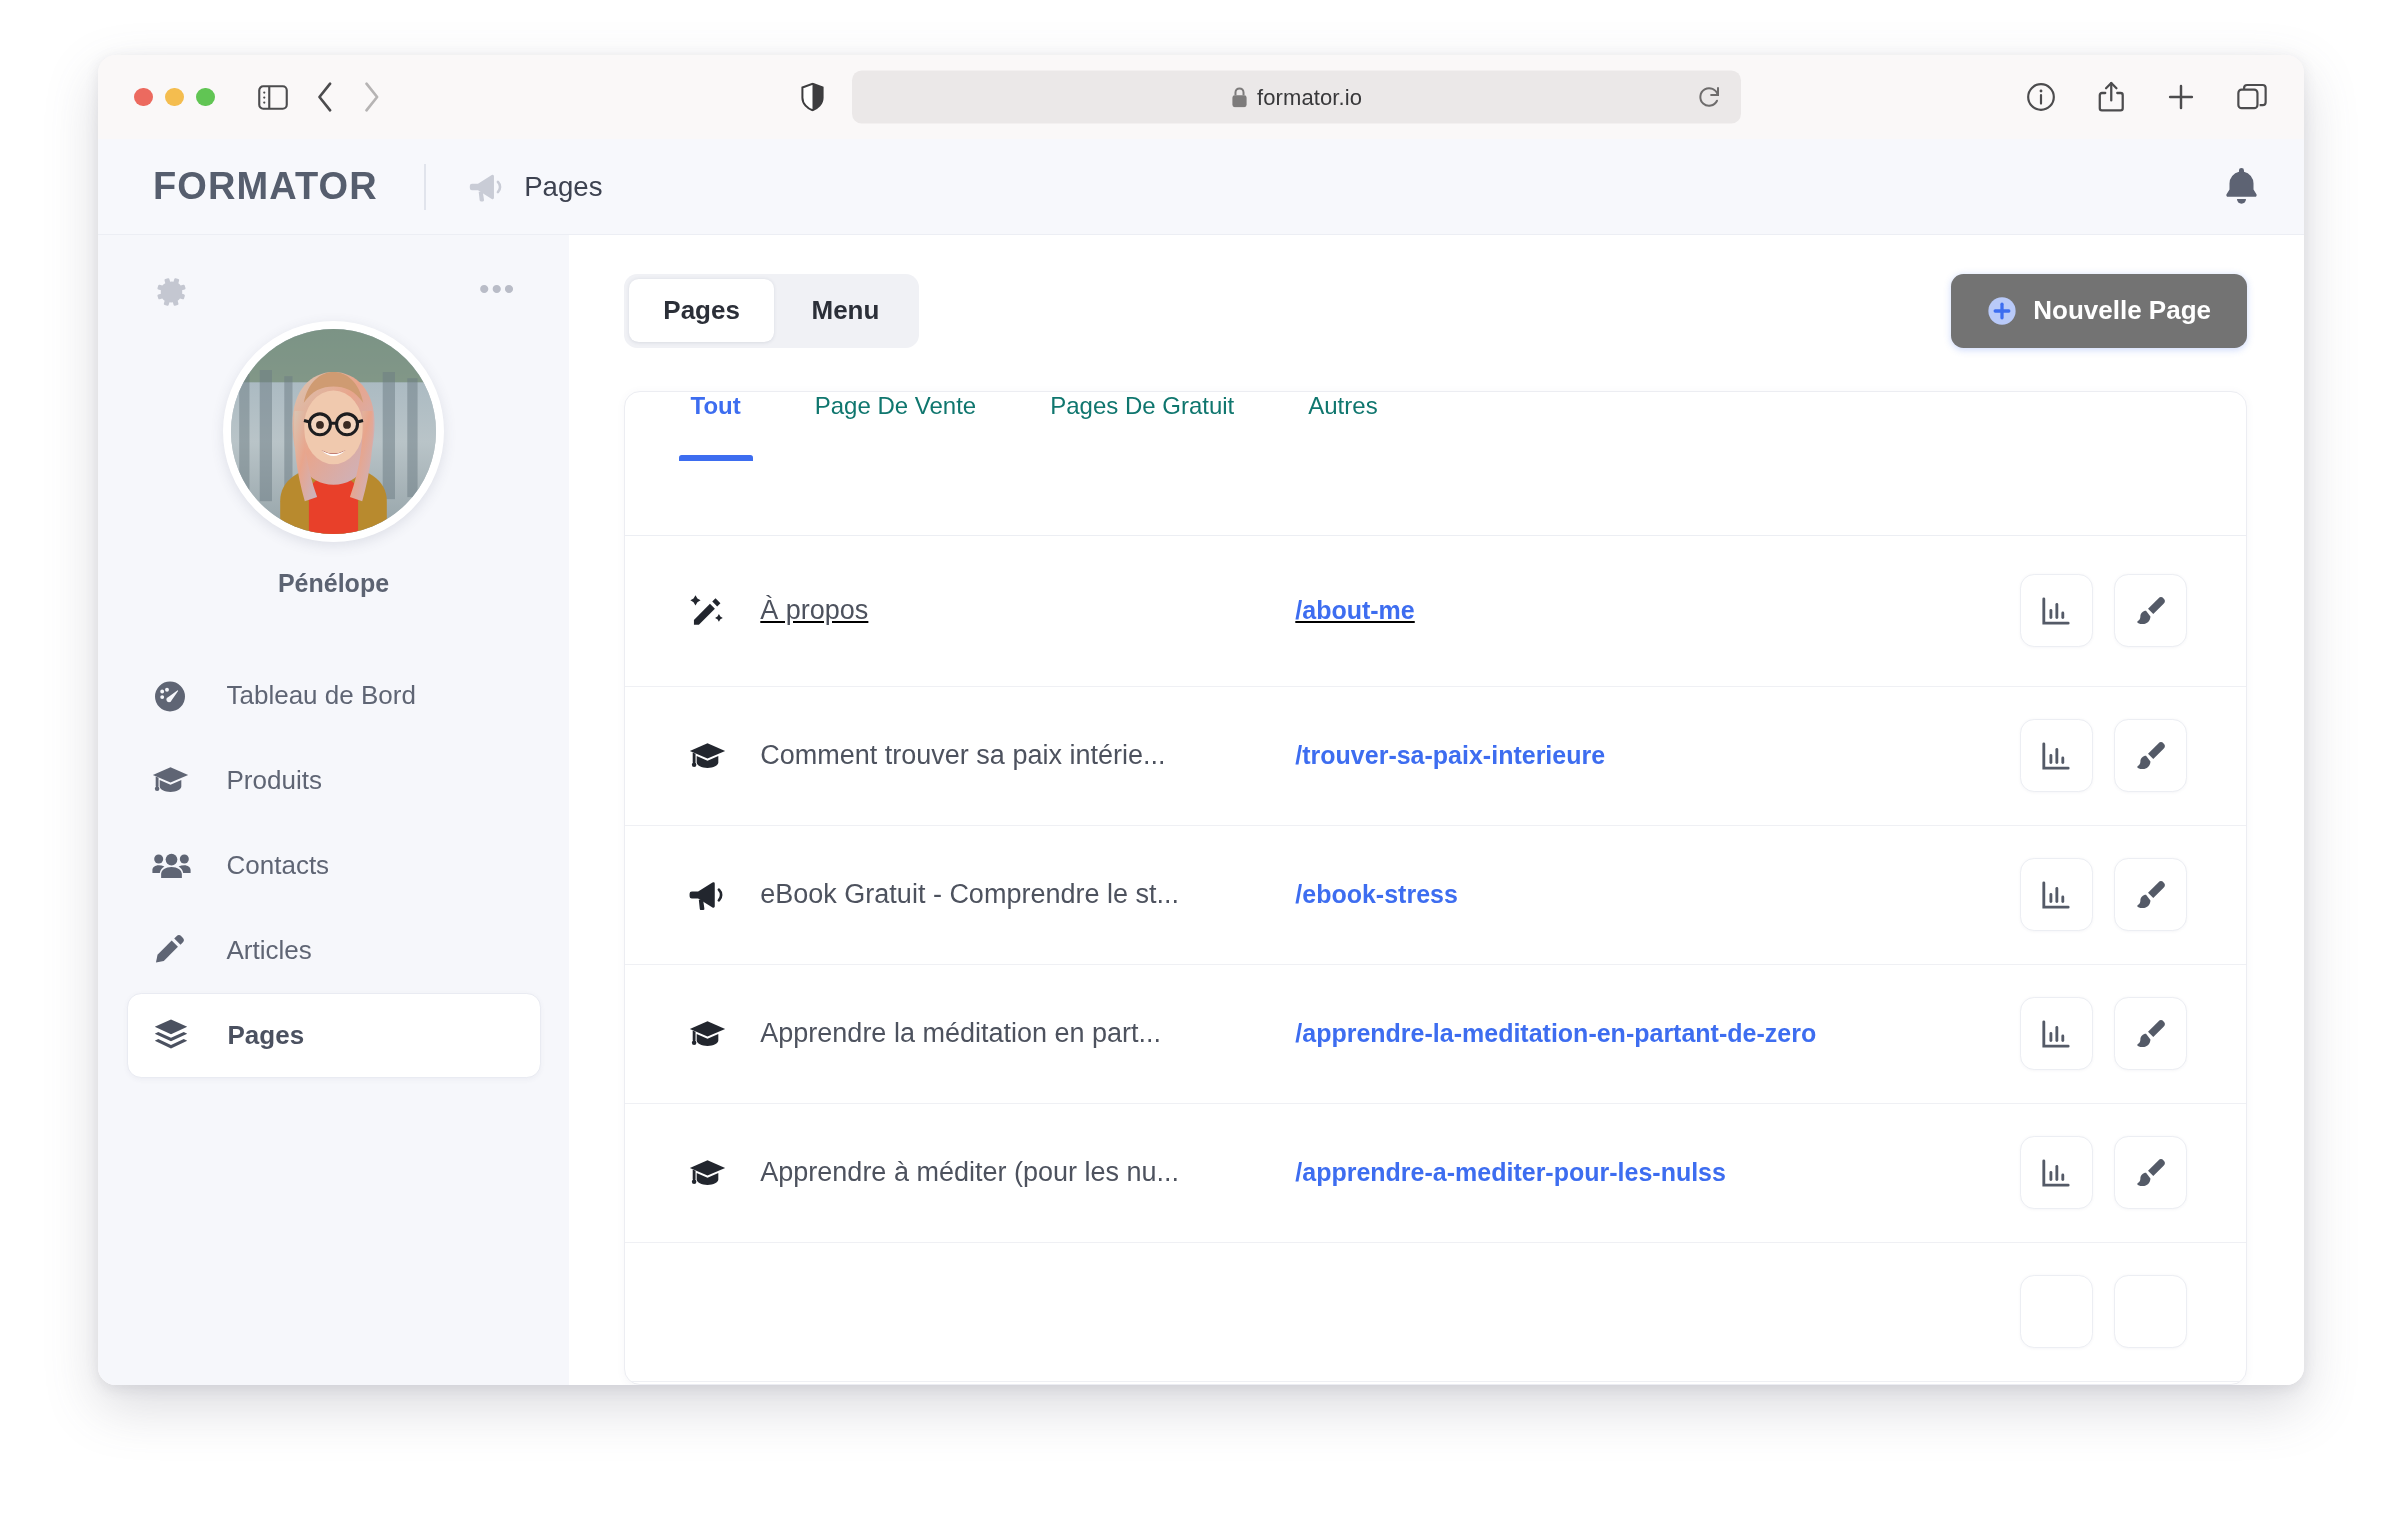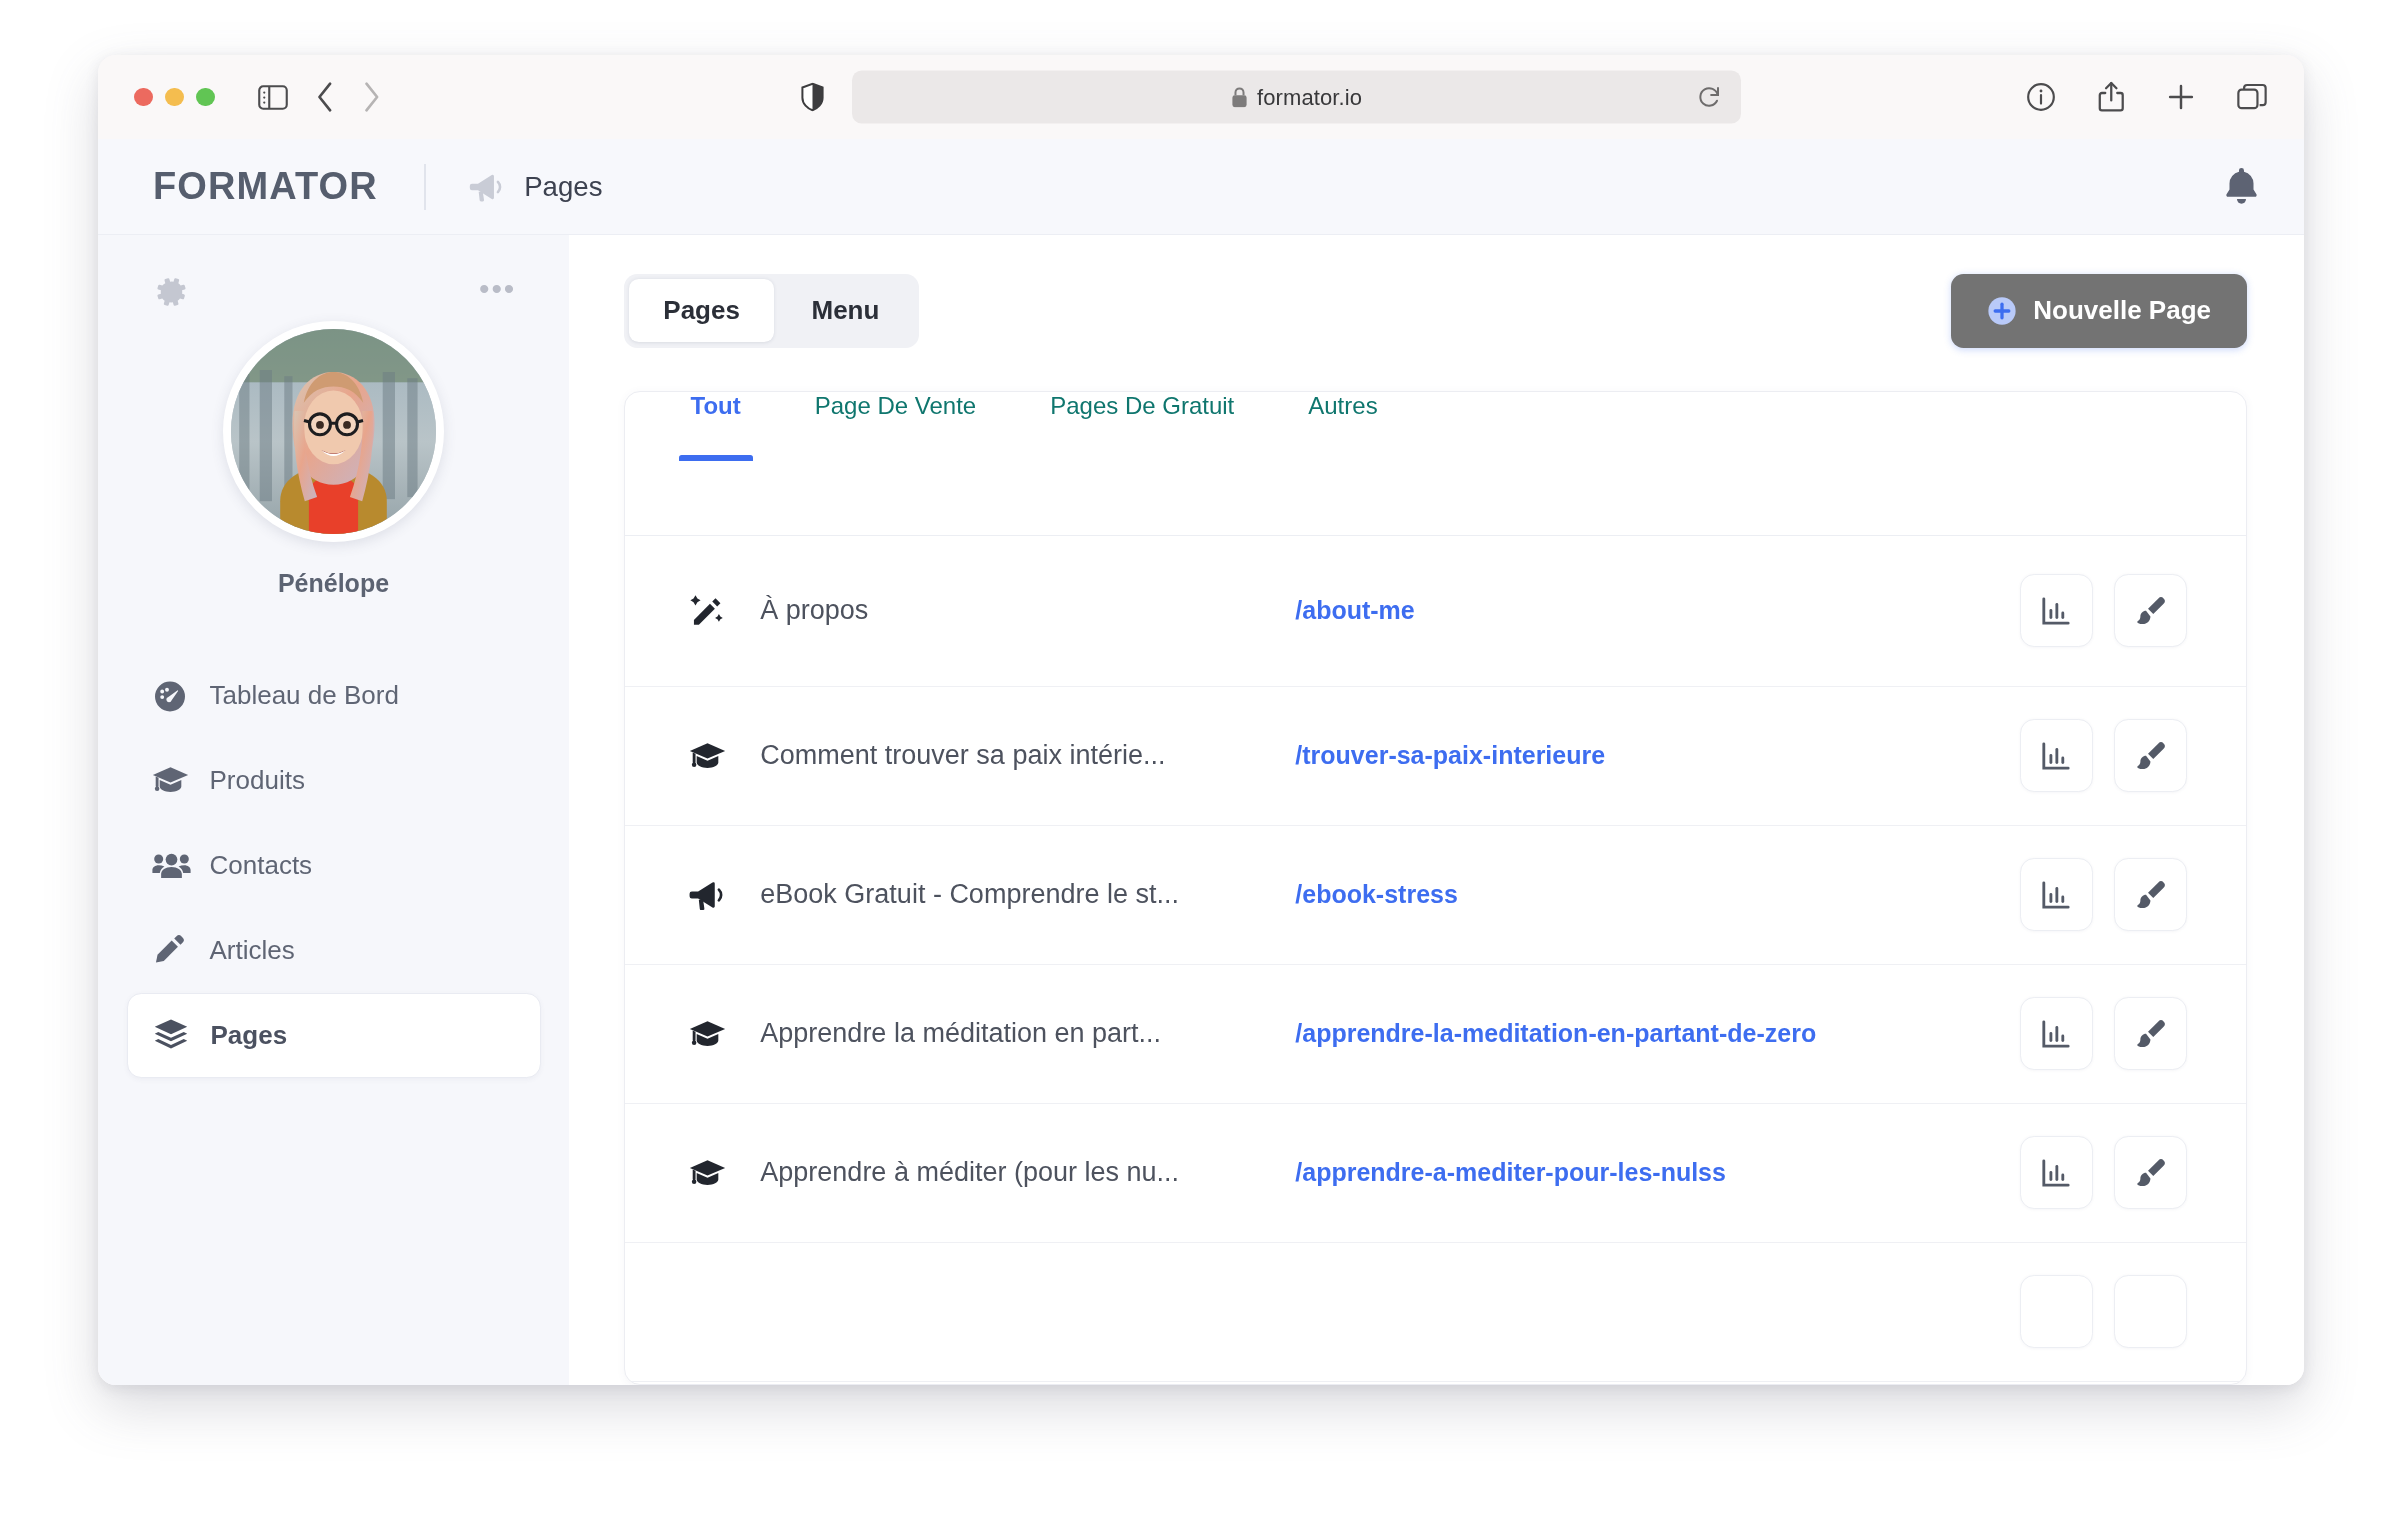--- a/index.html
+++ b/index.html
@@ -222,21 +222,21 @@
   }
   .nav-item .ni-icon {
     width: 46px;
     flex: 0 0 46px;
     display: flex;
     align-items: center;
     color: #5f6574;
   }
   .nav-item .ni-label {
     font-size: 26px;
-    margin-left: 12px;
+    margin-left: 29px;
     color: #5f6574;
   }
   .nav-item .ni-chev { margin-left: auto; display: flex; color: #5f6574; }
   .nav-item.active {
     background: #ffffff;
     border: 0.9px solid #e9ebf2;
     box-shadow: 0 1.8px 5.3px rgba(70,80,110,0.05);
   }
   .nav-item.active .ni-label { font-weight: 700; color: #4b5160; }
   .nav-item.active .ni-icon { color: #4b5160; }
@@ -337,21 +337,21 @@
   }
 
   .rows { flex: 1; overflow: hidden; }
   .row {
     display: flex;
     align-items: center;
     height: 139px;
     padding: 0 59px 0 64px;
     border-bottom: 0.9px solid #eff0f4;
   }
-  .row:first-child { height: 151px; }
+  .row:first-child { height: 151px; text-decoration: underline; }
   .row-icon {
     width: 50px;
     flex: 0 0 50px;
     display: flex;
     align-items: center;
     color: #22262e;
   }
   .row-title {
     width: 480px;
     flex: 0 0 480px;

